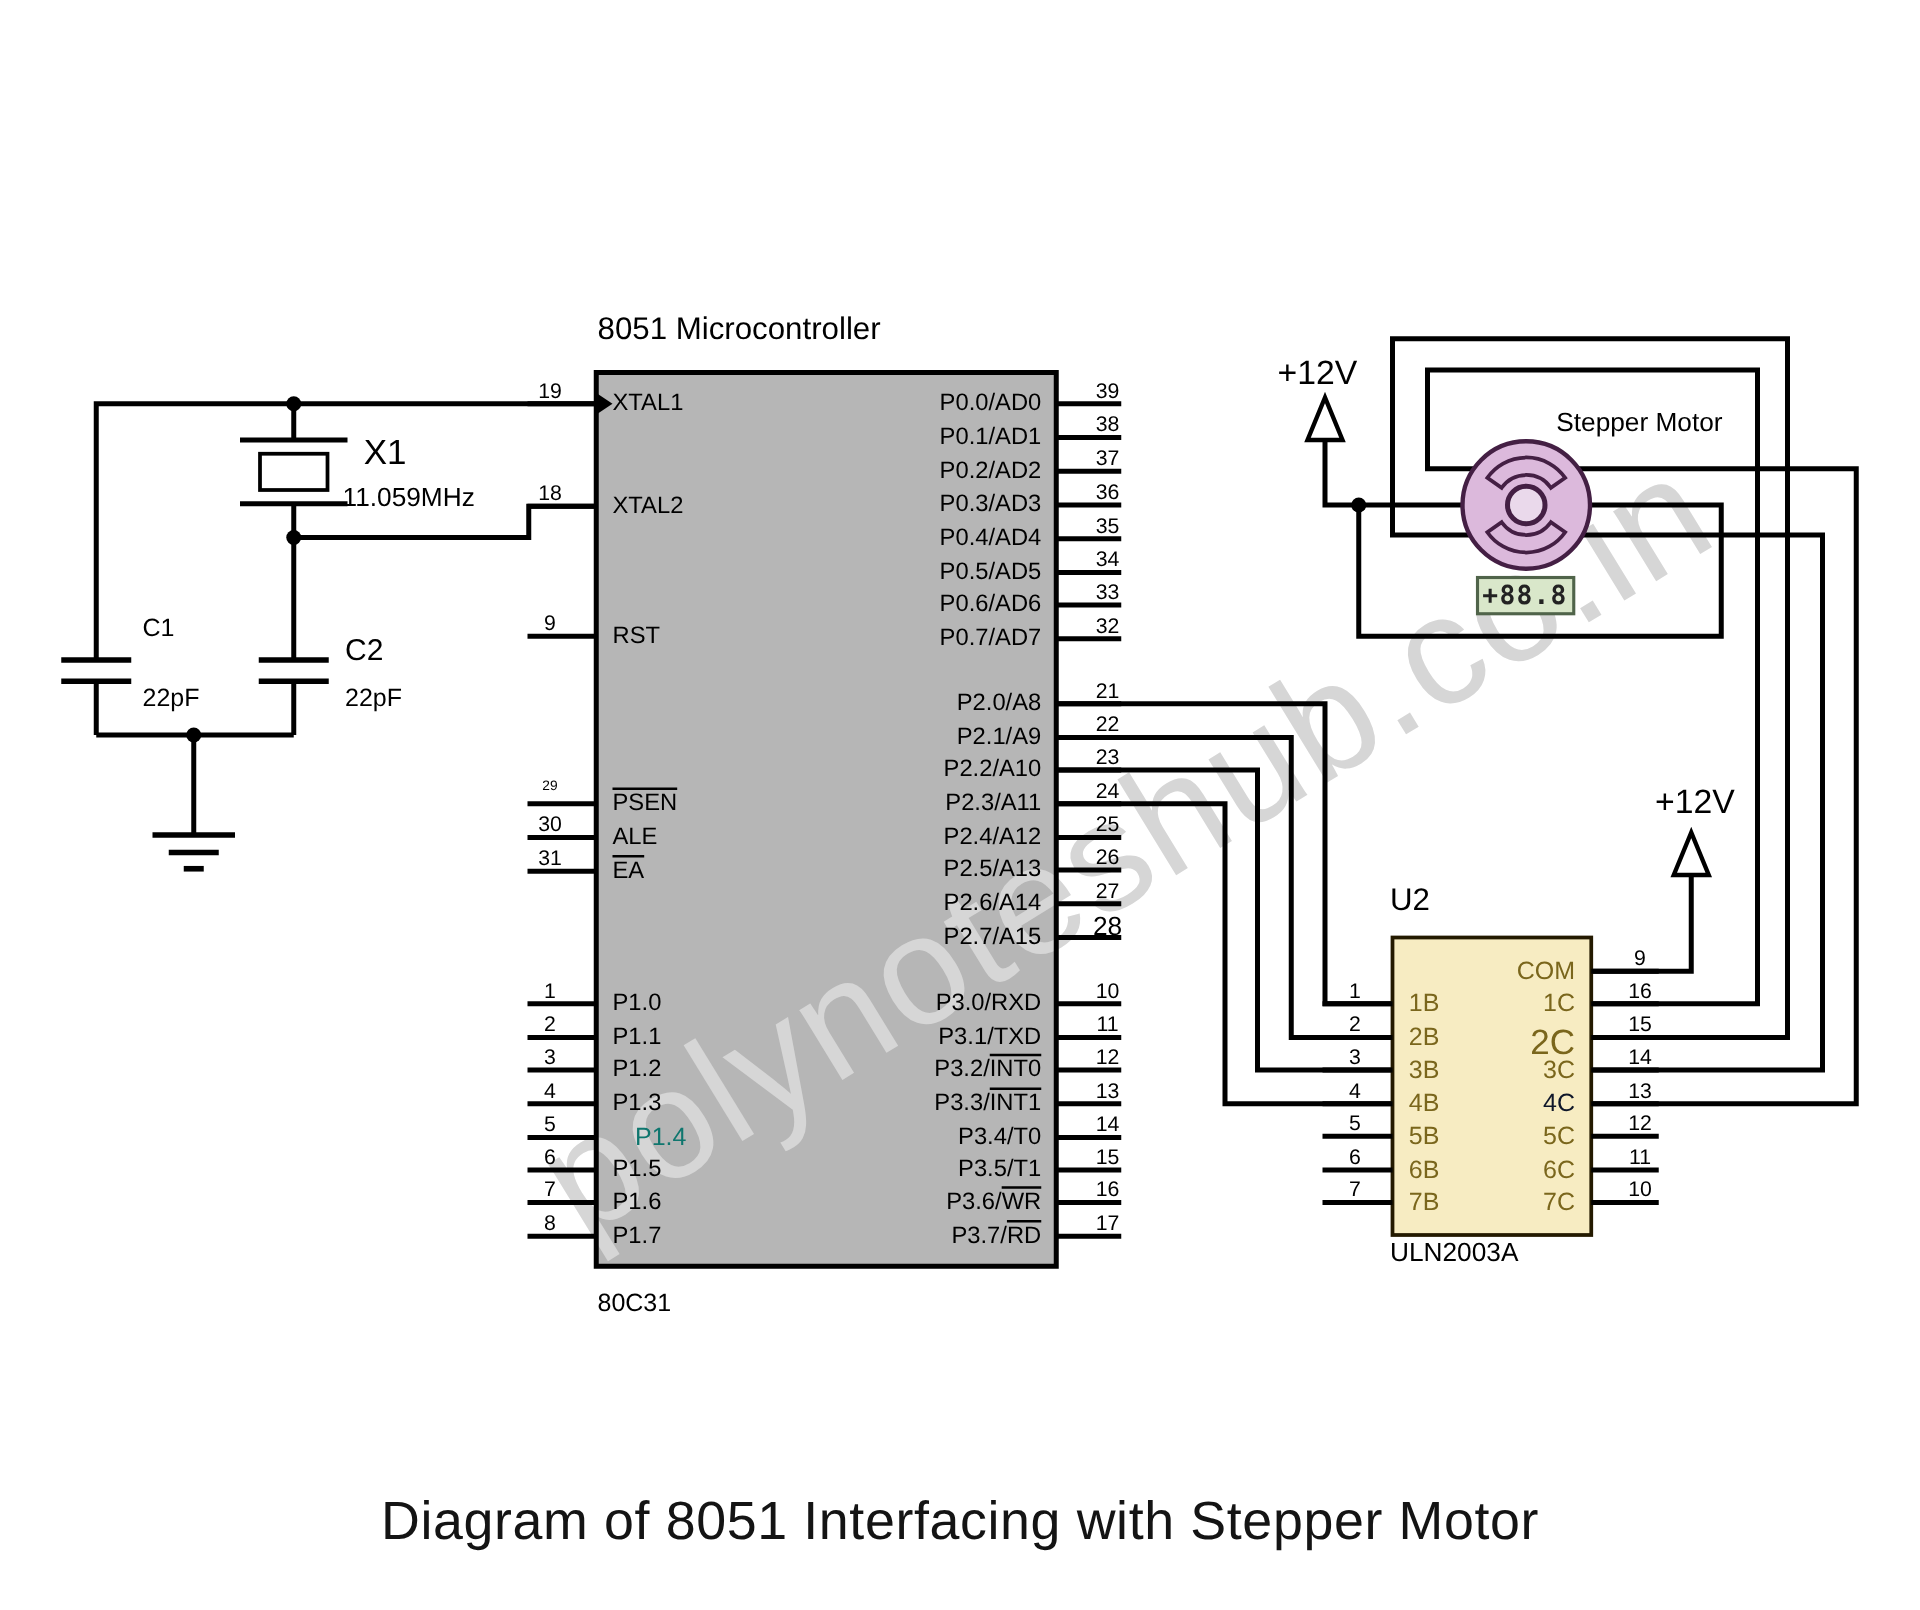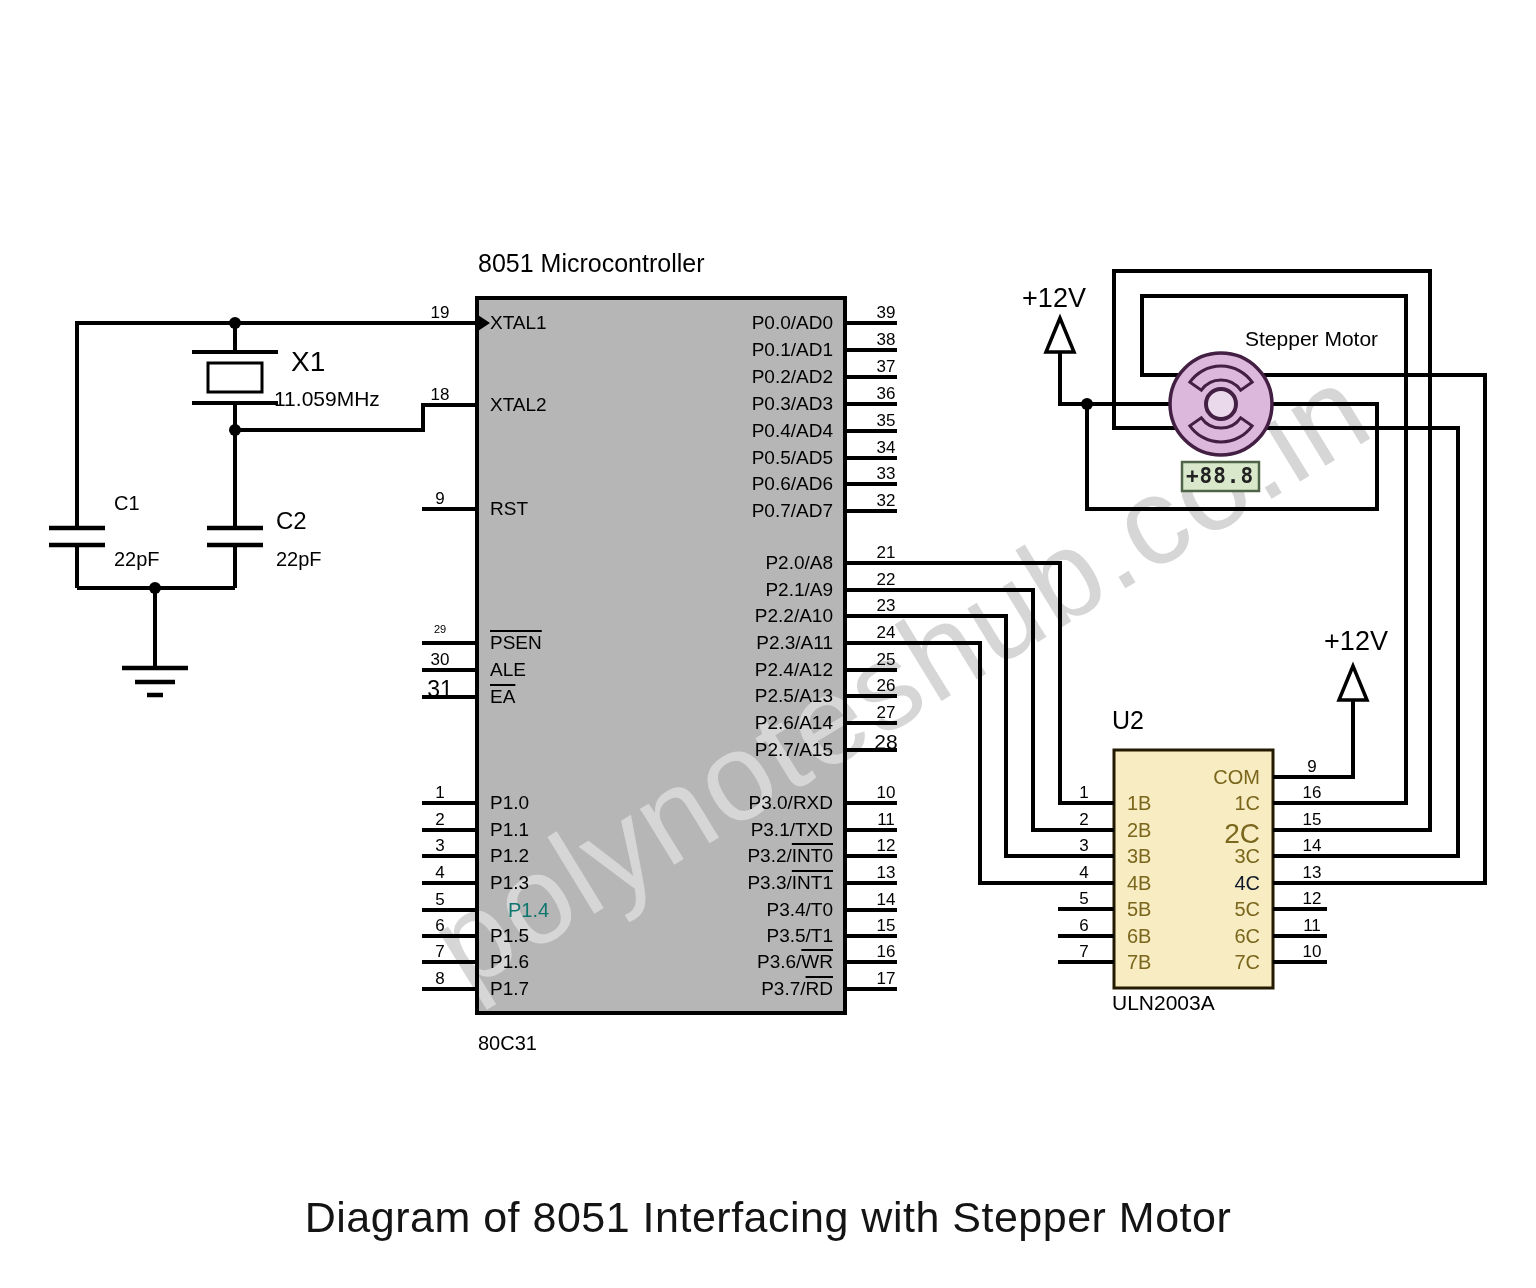--- a/index.html
+++ b/index.html
@@ -125,21 +125,21 @@
       <div class="lbl" style="top: 304px; left: 440px; font-size: 17px; transform: translateX(-50%);">19</div>
       <div class="lbl" style="top: 313px; left: 490px; font-size: 19px; color: rgb(0, 0, 0);">XTAL1</div>
       <div class="lbl" style="top: 386px; left: 440px; font-size: 17px; transform: translateX(-50%);">18</div>
       <div class="lbl" style="top: 395px; left: 490px; font-size: 19px; color: rgb(0, 0, 0);">XTAL2</div>
       <div class="lbl" style="top: 490px; left: 440px; font-size: 17px; transform: translateX(-50%);">9</div>
       <div class="lbl" style="top: 499px; left: 490px; font-size: 19px; color: rgb(0, 0, 0);">RST</div>
       <div class="lbl" style="top: 624px; left: 440px; font-size: 11px; transform: translateX(-50%);">29</div>
       <div class="lbl" style="top: 633px; left: 490px; font-size: 19px; color: rgb(0, 0, 0);"><span class="ov">PSEN</span></div>
       <div class="lbl" style="top: 651px; left: 440px; font-size: 17px; transform: translateX(-50%);">30</div>
       <div class="lbl" style="top: 660px; left: 490px; font-size: 19px; color: rgb(0, 0, 0);">ALE</div>
-      <div class="lbl" style="top: 678px; left: 440px; font-size: 23px; transform: translateX(-50%);">31</div>
+      <div class="lbl" style="top: 678px; left: 440px; font-size: 17px; transform: translateX(-50%);">31</div>
       <div class="lbl" style="top: 687px; left: 490px; font-size: 19px; color: rgb(0, 0, 0);"><span class="ov">EA</span></div>
       <div class="lbl" style="top: 784px; left: 440px; font-size: 17px; transform: translateX(-50%);">1</div>
       <div class="lbl" style="top: 793px; left: 490px; font-size: 19px; color: rgb(0, 0, 0);">P1.0</div>
       <div class="lbl" style="top: 811px; left: 440px; font-size: 17px; transform: translateX(-50%);">2</div>
       <div class="lbl" style="top: 820px; left: 490px; font-size: 19px; color: rgb(0, 0, 0);">P1.1</div>
       <div class="lbl" style="top: 837px; left: 440px; font-size: 17px; transform: translateX(-50%);">3</div>
       <div class="lbl" style="top: 846px; left: 490px; font-size: 19px; color: rgb(0, 0, 0);">P1.2</div>
       <div class="lbl" style="top: 864px; left: 440px; font-size: 17px; transform: translateX(-50%);">4</div>
       <div class="lbl" style="top: 873px; left: 490px; font-size: 19px; color: rgb(0, 0, 0);">P1.3</div>
       <div class="lbl" style="top: 891px; left: 440px; font-size: 17px; transform: translateX(-50%);">5</div>

